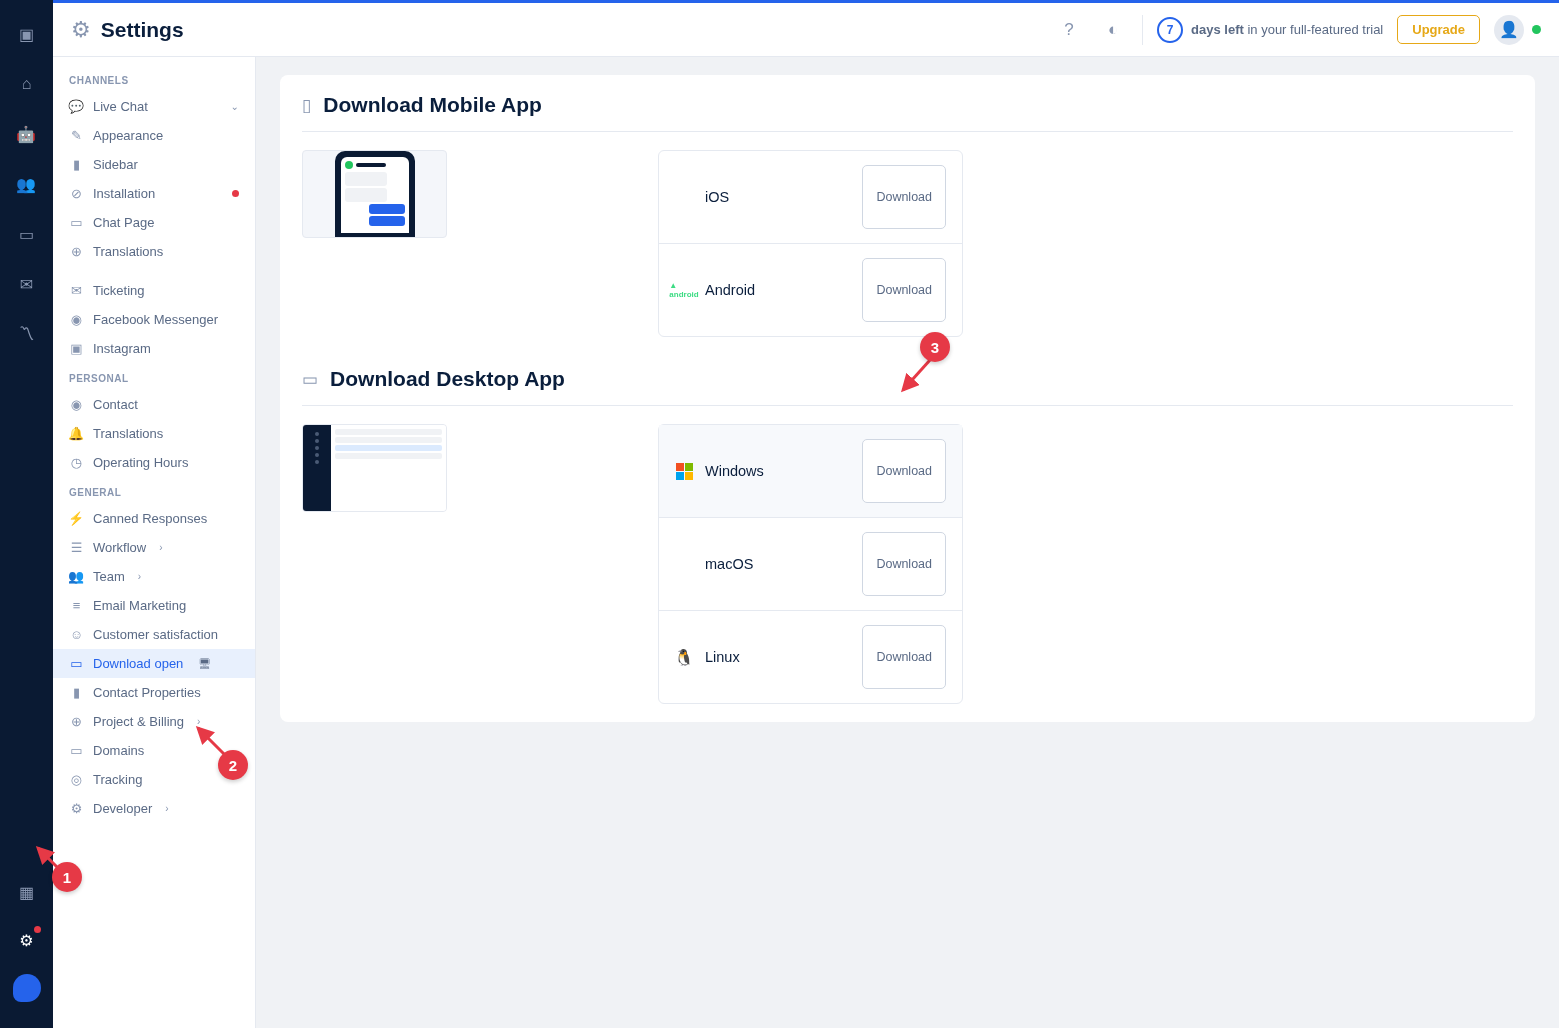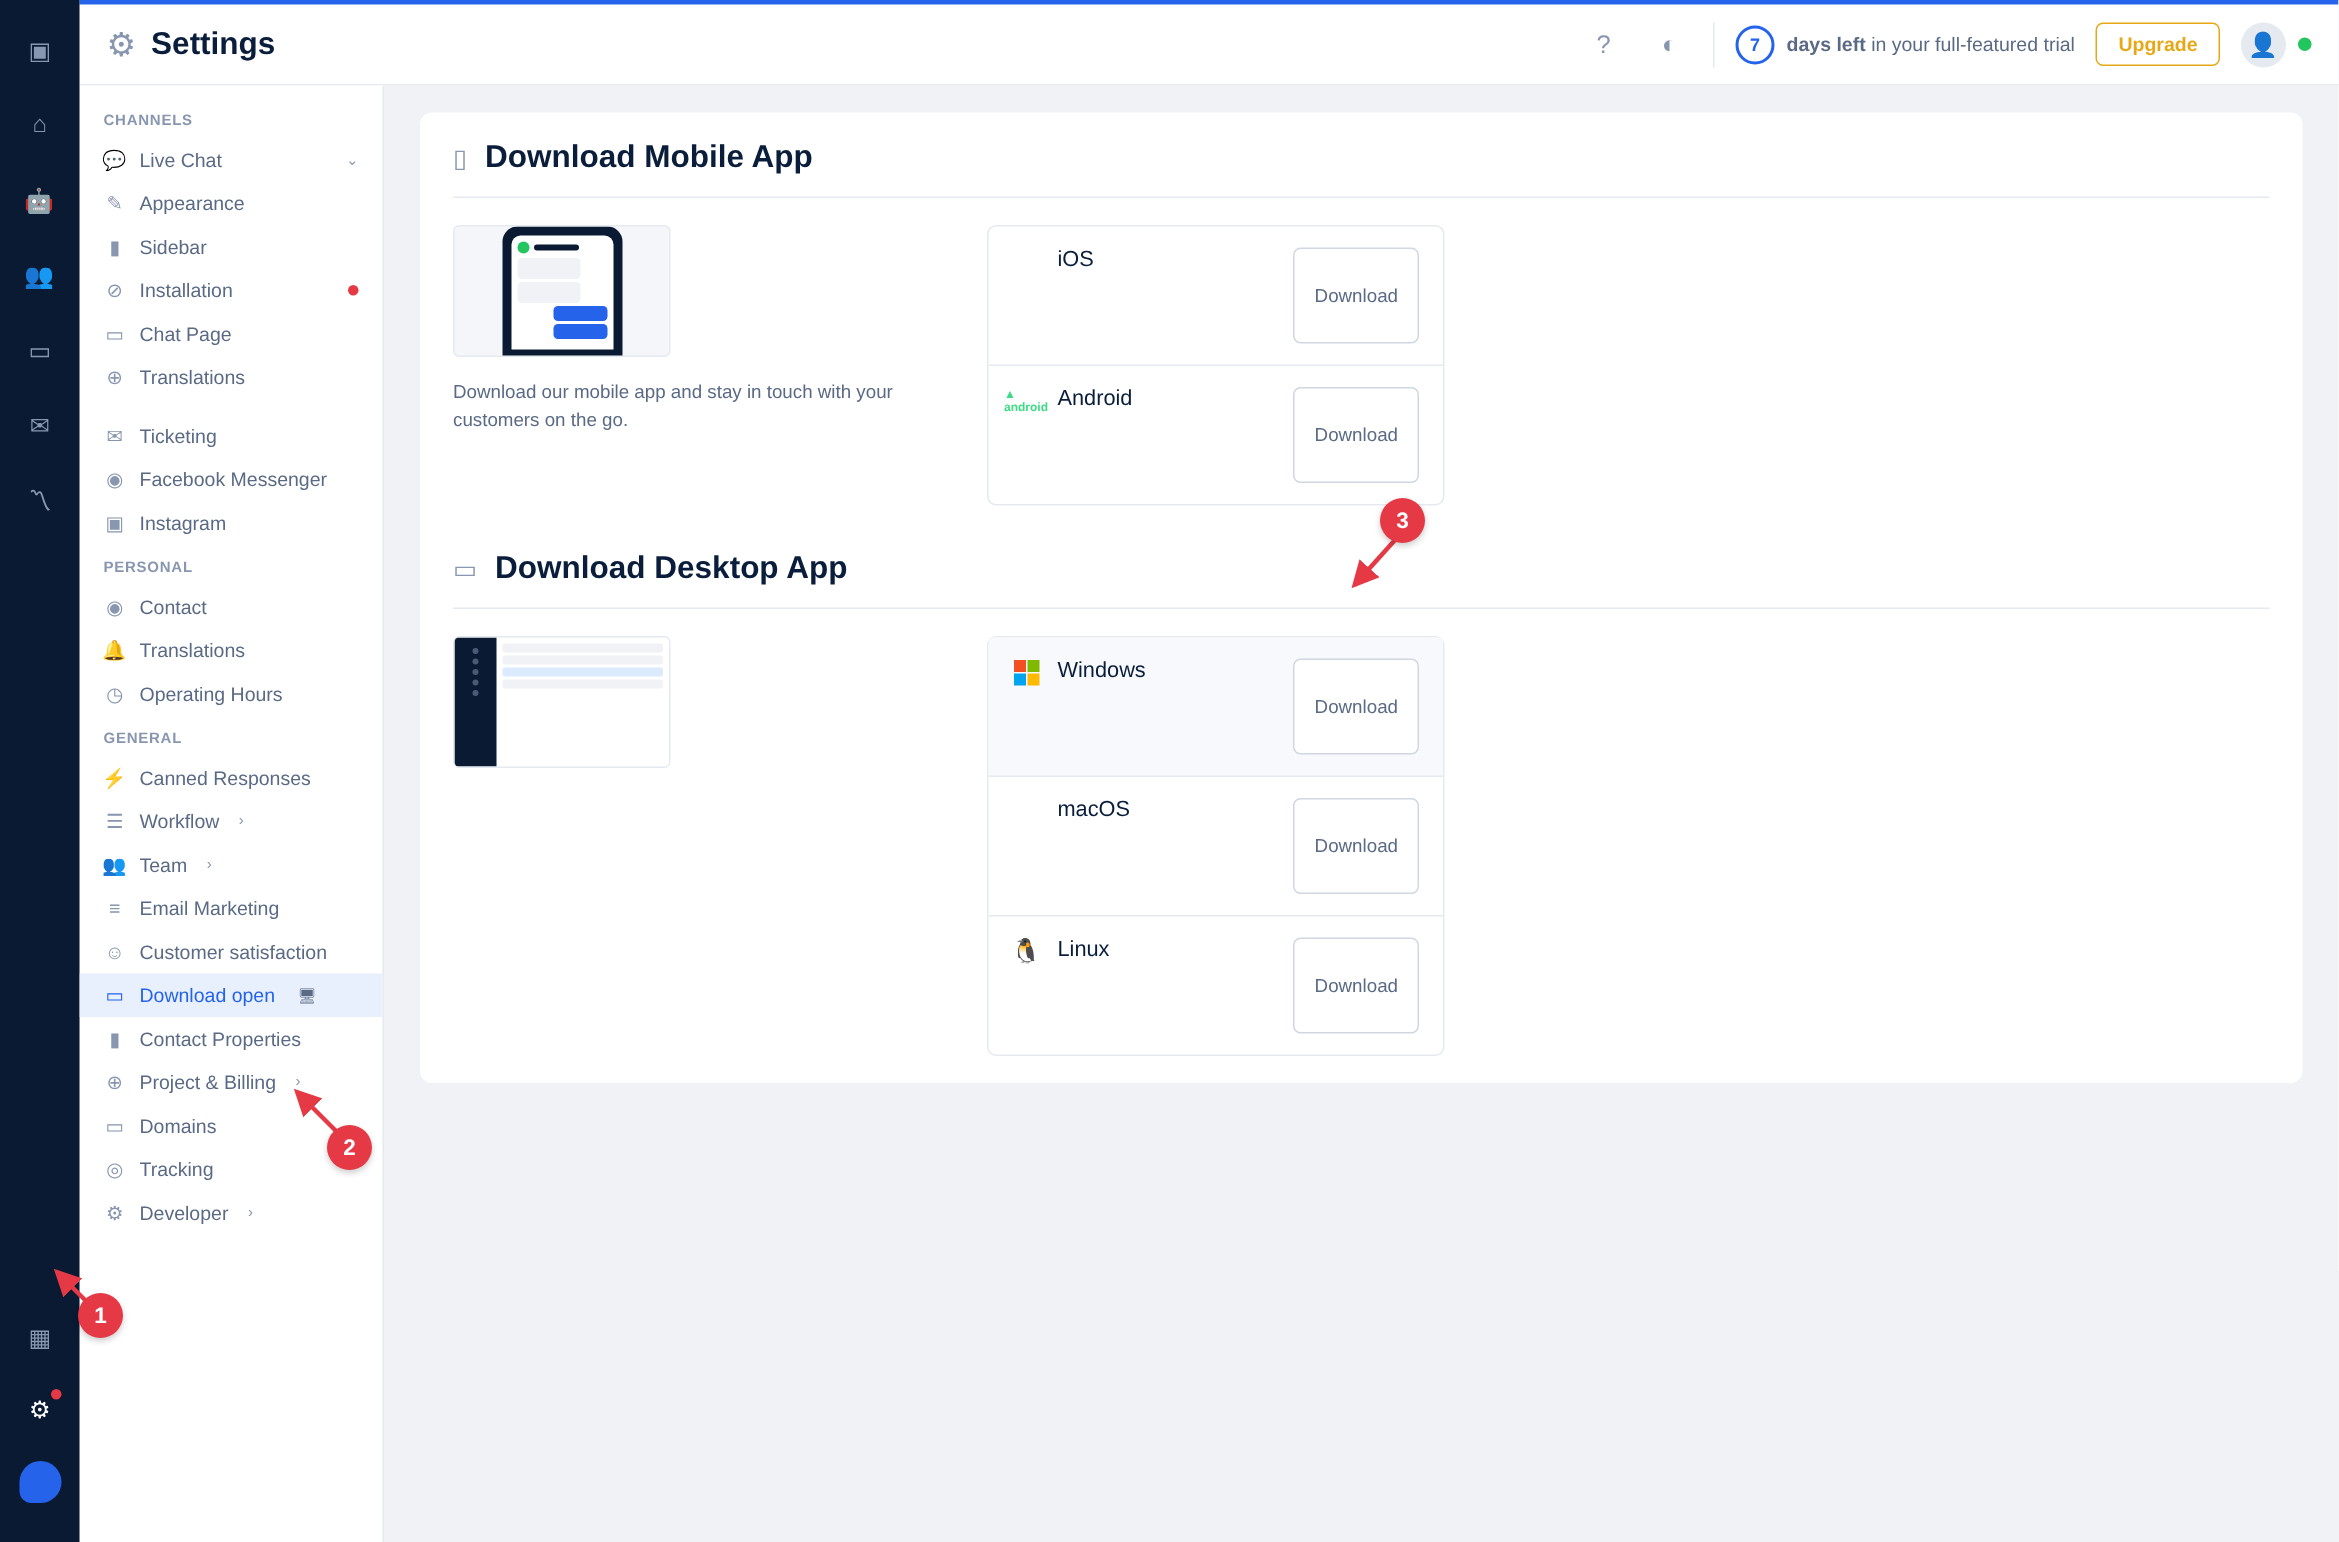--- a/index.html
+++ b/index.html
@@ -51,21 +51,21 @@
 .phone-av { width:8px; height:8px; background:#22c55e; border-radius:50%; }
 .phone-bub { background:#f0f2f5; border-radius:3px; padding:2px 3px; margin:2px 0; width:70%; height:14px;}
 .phone-bub.blue { background:#2563eb; margin-left:auto; width:60%; height:10px; }
 .preview-img.desktop { padding: 0; }
 .desk-side { width:28px; height:100%; background:#0a1a33; float:left; padding:4px;}
 .desk-side-dot { width:4px; height:4px; background:#4a5a75; border-radius:50%; margin:3px auto; }
 .desk-main { margin-left:28px; background:#fff; height:100%; padding:4px; }
 .desk-row { height:6px; background:#f0f2f5; margin-bottom:2px; border-radius:2px; }
 .preview-desc { font-size: 12.5px; color: #5a6a85; line-height: 1.5; }
 .dl-panel { border: 1px solid #e5e9f0; border-radius: 6px; width: 305px; }
-.dl-row { display: flex; align-items: flex-start; padding: 14px 16px; border-bottom: 1px solid #e5e9f0; gap: 12px; }
+.dl-row { display: flex; align-items: center; padding: 14px 16px; border-bottom: 1px solid #e5e9f0; gap: 12px; }
 .dl-row:last-child { border-bottom: none; }
 .dl-row.highlight { background: #f7f9fc; }
 .dl-os-icon { width: 18px; height: 18px; display: flex; align-items: center; justify-content: center; font-size: 15px; }
 .dl-os-name { font-size: 14.5px; color: #0a1e3c; font-weight: 500; }
 .dl-btn { margin-left: auto; border: 1px solid #d0d7e2; background: #fff; color: #5a6a85; padding: 24px 13px; border-radius: 5px; font-size: 12.5px; cursor: pointer; }
 .win-logo { display: grid; grid-template-columns: 8px 8px; grid-template-rows: 8px 8px; gap: 1px; }
 .win-logo span:nth-child(1){background:#f25022}.win-logo span:nth-child(2){background:#7fba00}.win-logo span:nth-child(3){background:#00a4ef}.win-logo span:nth-child(4){background:#ffb900}
 .android { color:#3ddc84; font-size:8px; font-weight:700; }
 .linux-tux { font-size:16px; }
 .annot { position: absolute; width: 30px; height: 30px; background: #e63946; color: #fff; border-radius: 50%; display: flex; align-items: center; justify-content: center; font-weight: 700; font-size: 15px; z-index: 10; box-shadow: 0 2px 4px rgba(0,0,0,0.2); }
@@ -236,21 +236,20 @@
                         <div class="phone-av"></div>
                         <div style="height:4px;width:30px;background:#0a1a33;border-radius:2px"></div>
                       </div>
                       <div class="phone-bub"></div>
                       <div class="phone-bub"></div>
                       <div class="phone-bub blue"></div>
                       <div class="phone-bub blue"></div>
                     </div>
                   </div>
               </div>
-              <div class="preview-desc">Download our mobile app and stay in touch with your customers on the go.</div>
             </div>
             <div class="dl-panel">
               <div class="dl-row">
                 <span class="dl-os-icon"></span>
                 <span class="dl-os-name">iOS</span>
                 <button class="dl-btn">Download</button>
               </div>
               <div class="dl-row">
                 <span class="dl-os-icon android">▲<br>android</span>
                 <span class="dl-os-name">Android</span>

